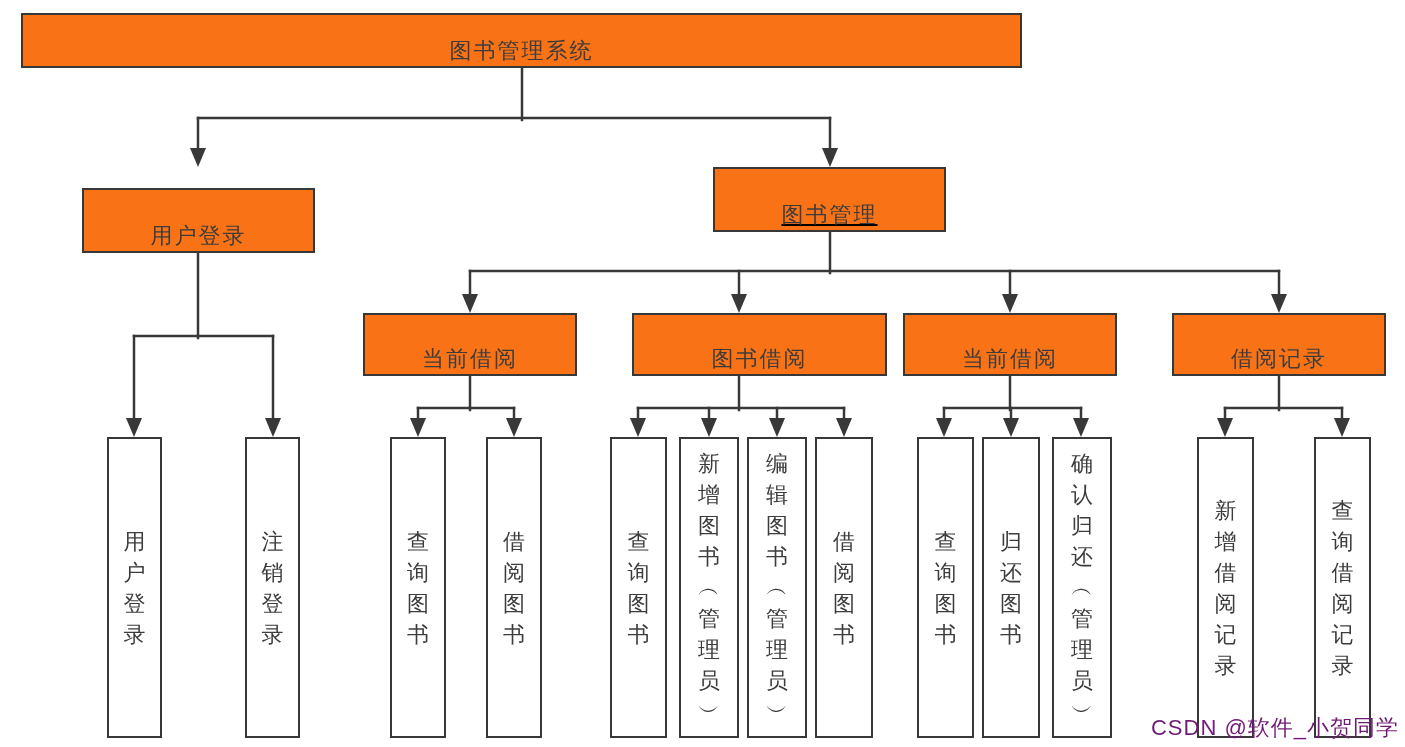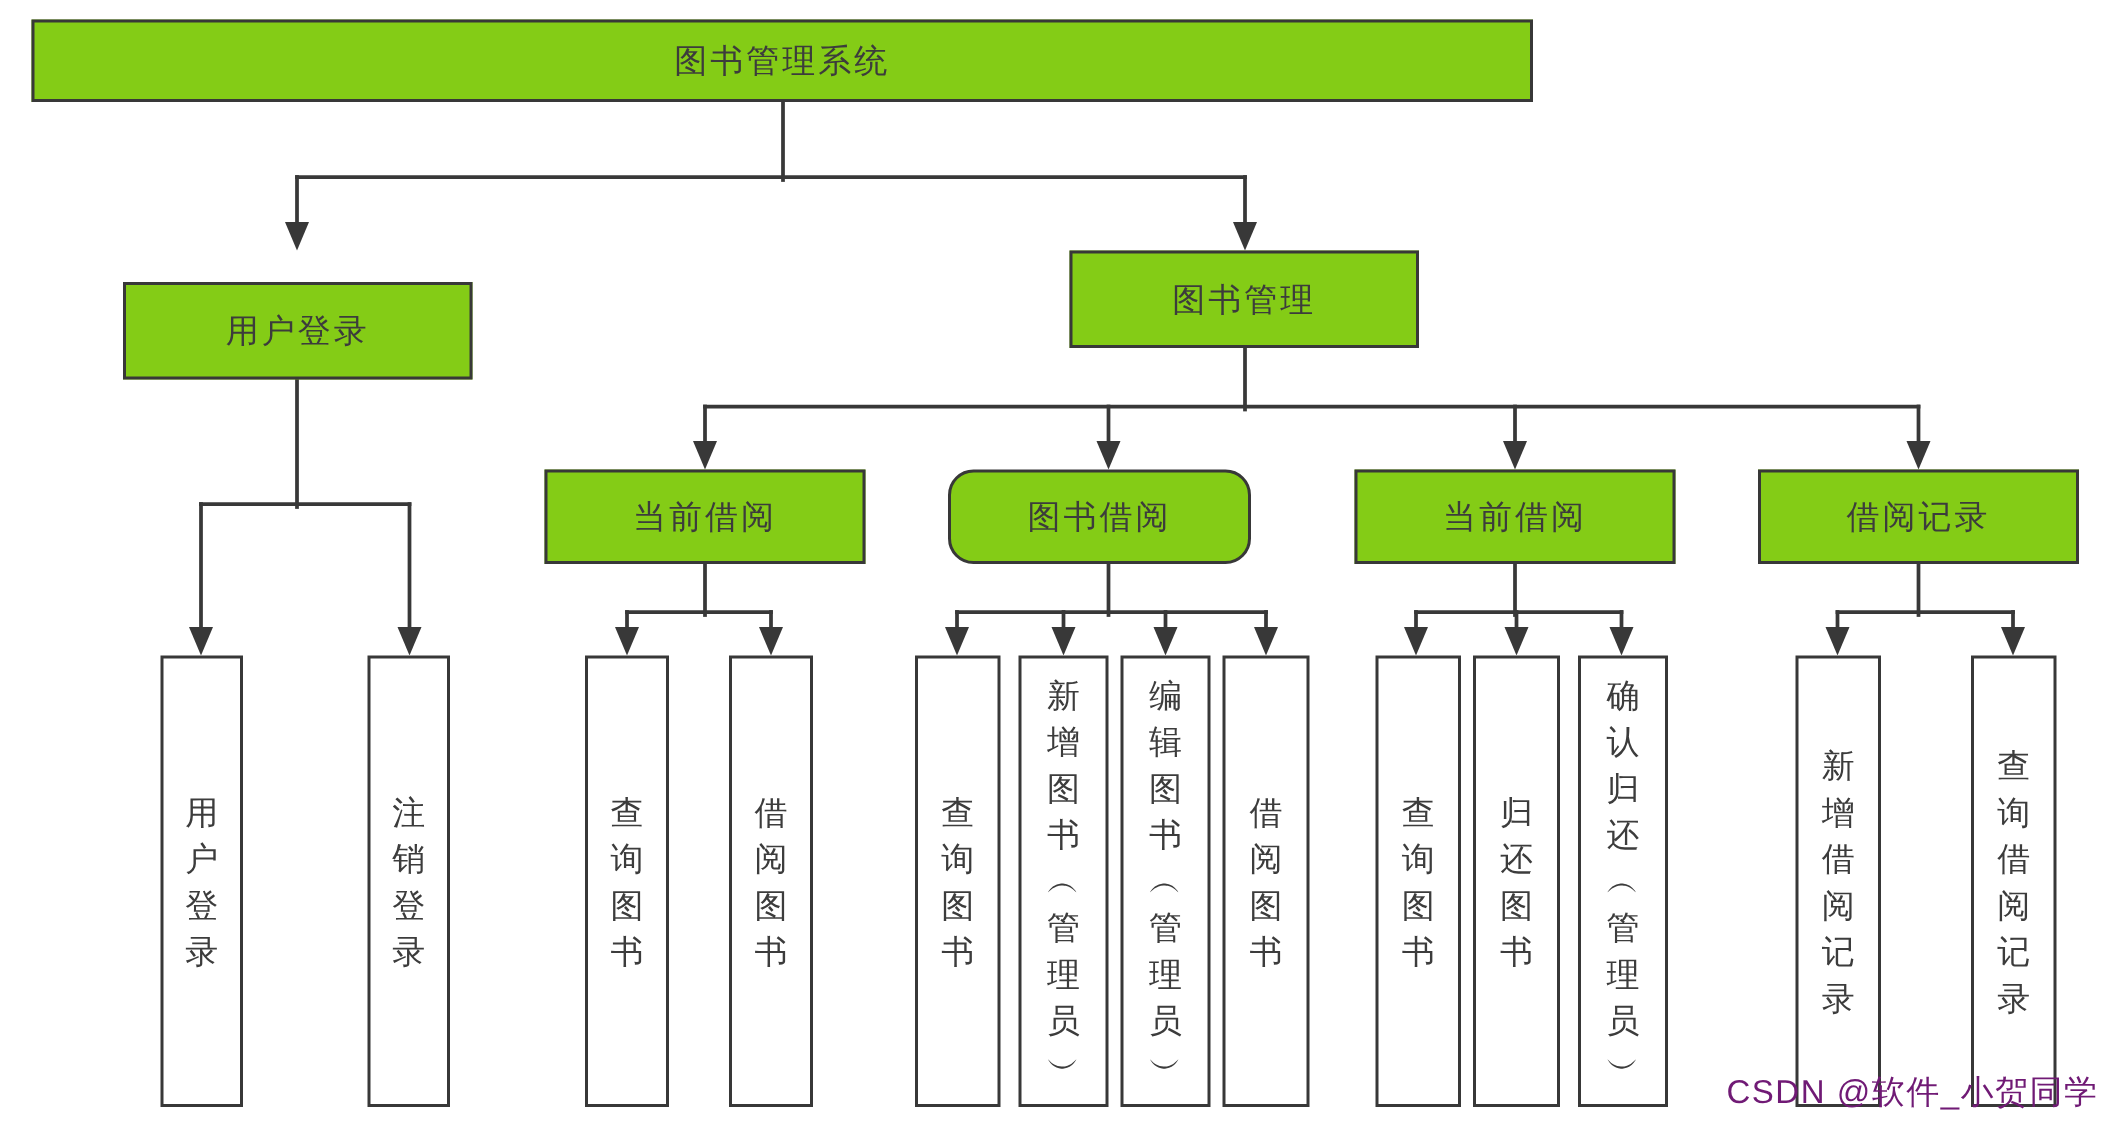--- a/index.html
+++ b/index.html
@@ -12,24 +12,24 @@
     overflow: hidden;
   }
   svg.connectors {
     position: absolute;
     left: 0; top: 0;
     width: 1405px; height: 747px;
     z-index: 1;
   }
   .hbox {
     position: absolute;
-    background: #84cc16;
+    background: #f97316;
     border: 2.5px solid #383838;
     display: flex;
-    align-items: center;
+    align-items: flex-end;
     justify-content: center;
     z-index: 2;
     box-sizing: border-box;
   }
   .hbox span {
     color: #3c3c3c;
     font-size: 22px;
     letter-spacing: 2px;
     white-space: nowrap;
   }
@@ -128,28 +128,28 @@
       <polygon points="1334,418 1350,418 1342,437" fill="#383838"></polygon>
     </svg>
 
   <div class="hbox" style="left:21px; top:13px; width:1001px; height:55px;">
     <span>图书管理系统</span>
   </div>
 
   <div class="hbox" style="left:82px; top:167px; width:233px; height:65px;margin-top:21px;">
     <span>用户登录</span>
   </div>
-  <div class="hbox" style="left:713px; top:167px; width:233px; height:65px;">
+  <div class="hbox" style="left:713px; top:167px; width:233px; height:65px;text-decoration:underline;">
     <span>图书管理</span>
   </div>
 
   <div class="hbox" style="left:363px; top:313px; width:214px; height:63px;">
     <span>当前借阅</span>
   </div>
-  <div class="hbox" style="left:632px; top:313px; width:202px; height:63px;border-radius:17px;">
+  <div class="hbox" style="left:632px; top:313px; width:255px; height:63px;">
     <span>图书借阅</span>
   </div>
   <div class="hbox" style="left:903px; top:313px; width:214px; height:63px;">
     <span>当前借阅</span>
   </div>
   <div class="hbox" style="left:1172px; top:313px; width:214px; height:63px;">
     <span>借阅记录</span>
   </div>
 
   <div class="vbox" style="left:107px; top:437px; width:55px; height:301px;">

